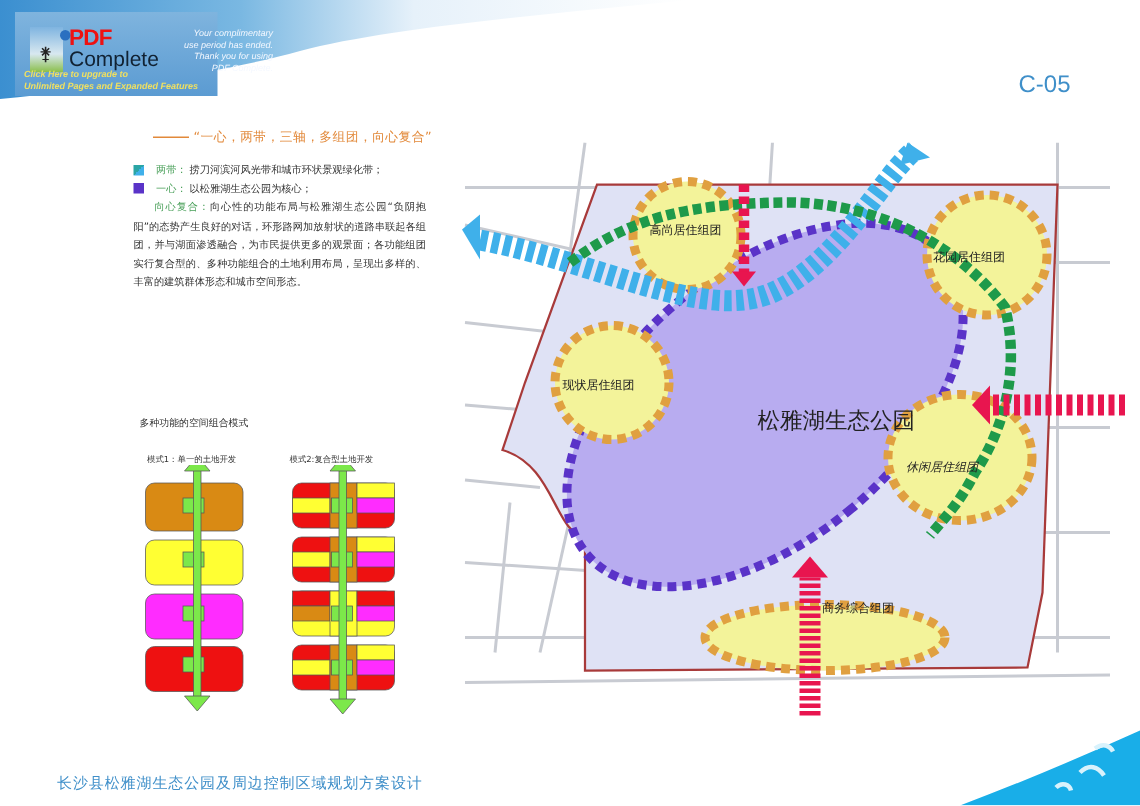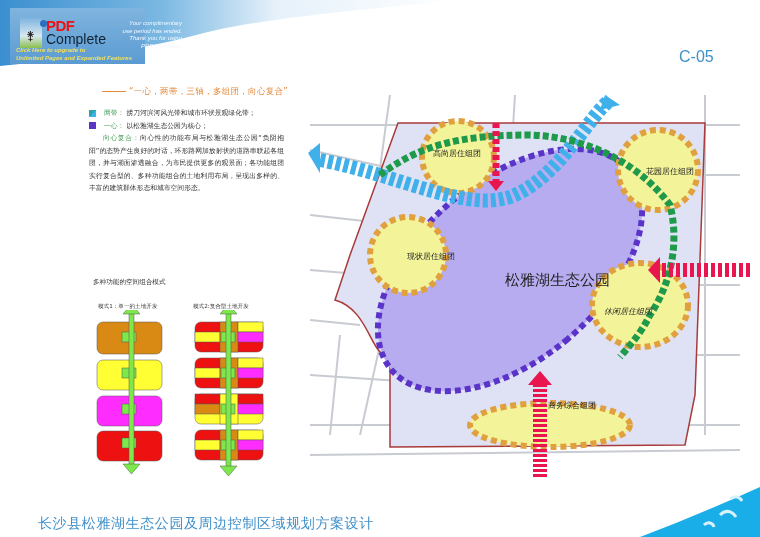--- a/index.html
+++ b/index.html
@@ -30,21 +30,21 @@
   .swatch { width:7px; height:7px; margin-right:8px; flex:0 0 7px; }
   .legend-key { margin-right:2px; }
   .para { font-size:6.8px; line-height:12.5px; color:#333; width:195px; text-align:justify; }
   .para.indent .lead { padding-left:14px;margin-top:40px; }
 
   .combo-title { position:absolute; left:93px; top:278px; font-size:6.6px; color:#333; }
   .mode1-label { position:absolute; left:98px; top:303px; font-size:5.6px; color:#333; }
   .mode2-label { position:absolute; left:193px; top:303px; font-size:5.6px; color:#333; }
   .modes-svg { position:absolute; left:85px; top:310px; width:200px; height:180px; }
 
-  .footer-title { position:absolute; left:38px; top:515px; font-size:14px; color:#3f8fc9; letter-spacing:0.6px; }
+  .footer-title { position:absolute; left:38px; top:515px; font-size:10px; color:#3f8fc9; letter-spacing:0.6px; }
 
   .map { position:absolute; left:300px; top:95px; width:460px; height:390px; }
   .map-label { position:absolute; font-size:8px; color:#222; white-space:nowrap; }
   .map-label.big { font-size:15px; }
 </style>
 </head>
 <body>
 
 <svg class="top-swoosh" viewBox="0 0 760 70" preserveAspectRatio="none">
   <defs>
@@ -211,20 +211,20 @@
     <path d="M80,80 C120,50 160,40 230,40 C290,42 340,70 370,110 C380,150 370,190 350,220 C340,240 330,250 320,262" fill="none" stroke="#1e9a4a" stroke-width="7" stroke-dasharray="6 3"></path>
 
     <path d="M196,28 L196,90" stroke="#e8154f" stroke-width="7" stroke-dasharray="5 3" fill="none"></path>
     <polygon points="188,86 204,86 196,96" fill="#e8154f"></polygon>
     <path d="M450,175 L360,175" stroke="#e8154f" stroke-width="14" stroke-dasharray="4 3" fill="none"></path>
     <polygon points="360,162 348,175 360,188" fill="#e8154f"></polygon>
     <path d="M240,382 L240,290" stroke="#e8154f" stroke-width="14" stroke-dasharray="3 2" fill="none"></path>
     <polygon points="228,290 240,276 252,290" fill="#e8154f"></polygon>
   </svg>
   <div class="map-label" style="left:133px; top:53px;">高尚居住组团</div>
-  <div class="map-label" style="left:322px; top:71px;padding-left:24px;">花园居住组团</div>
-  <div class="map-label" style="left:75px; top:156px;margin-left:32px;">现状居住组团</div>
+  <div class="map-label" style="left:322px; top:71px;">花园居住组团</div>
+  <div class="map-label" style="left:75px; top:156px;">现状居住组团</div>
   <div class="map-label big" style="left:205px; top:176px;">松雅湖生态公园</div>
   <div class="map-label" style="left:304px; top:211px;font-style:italic;">休闲居住组团</div>
   <div class="map-label" style="left:248px; top:305px;">商务综合组团</div>
 </div>
 
 <div class="footer-title">长沙县松雅湖生态公园及周边控制区域规划方案设计</div>
 
 </body></html>

